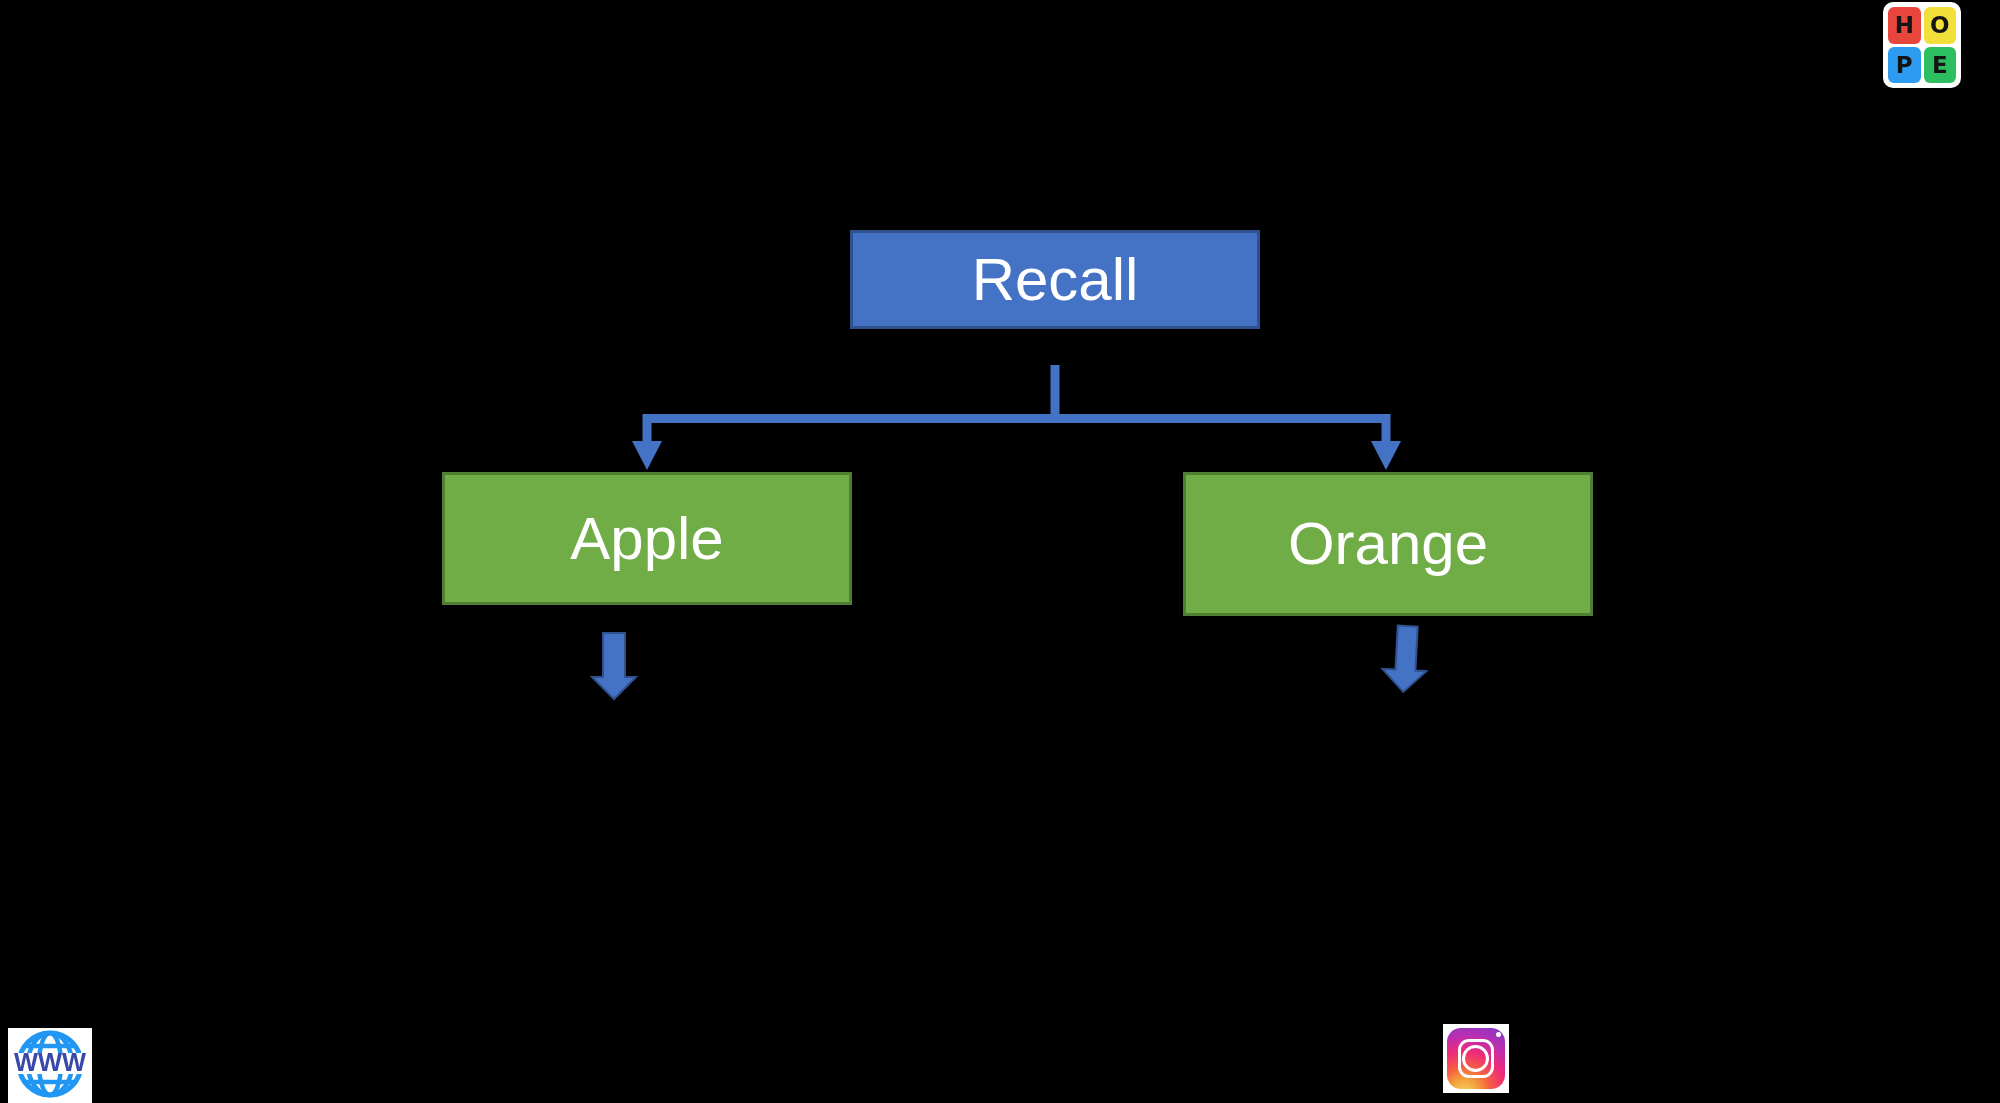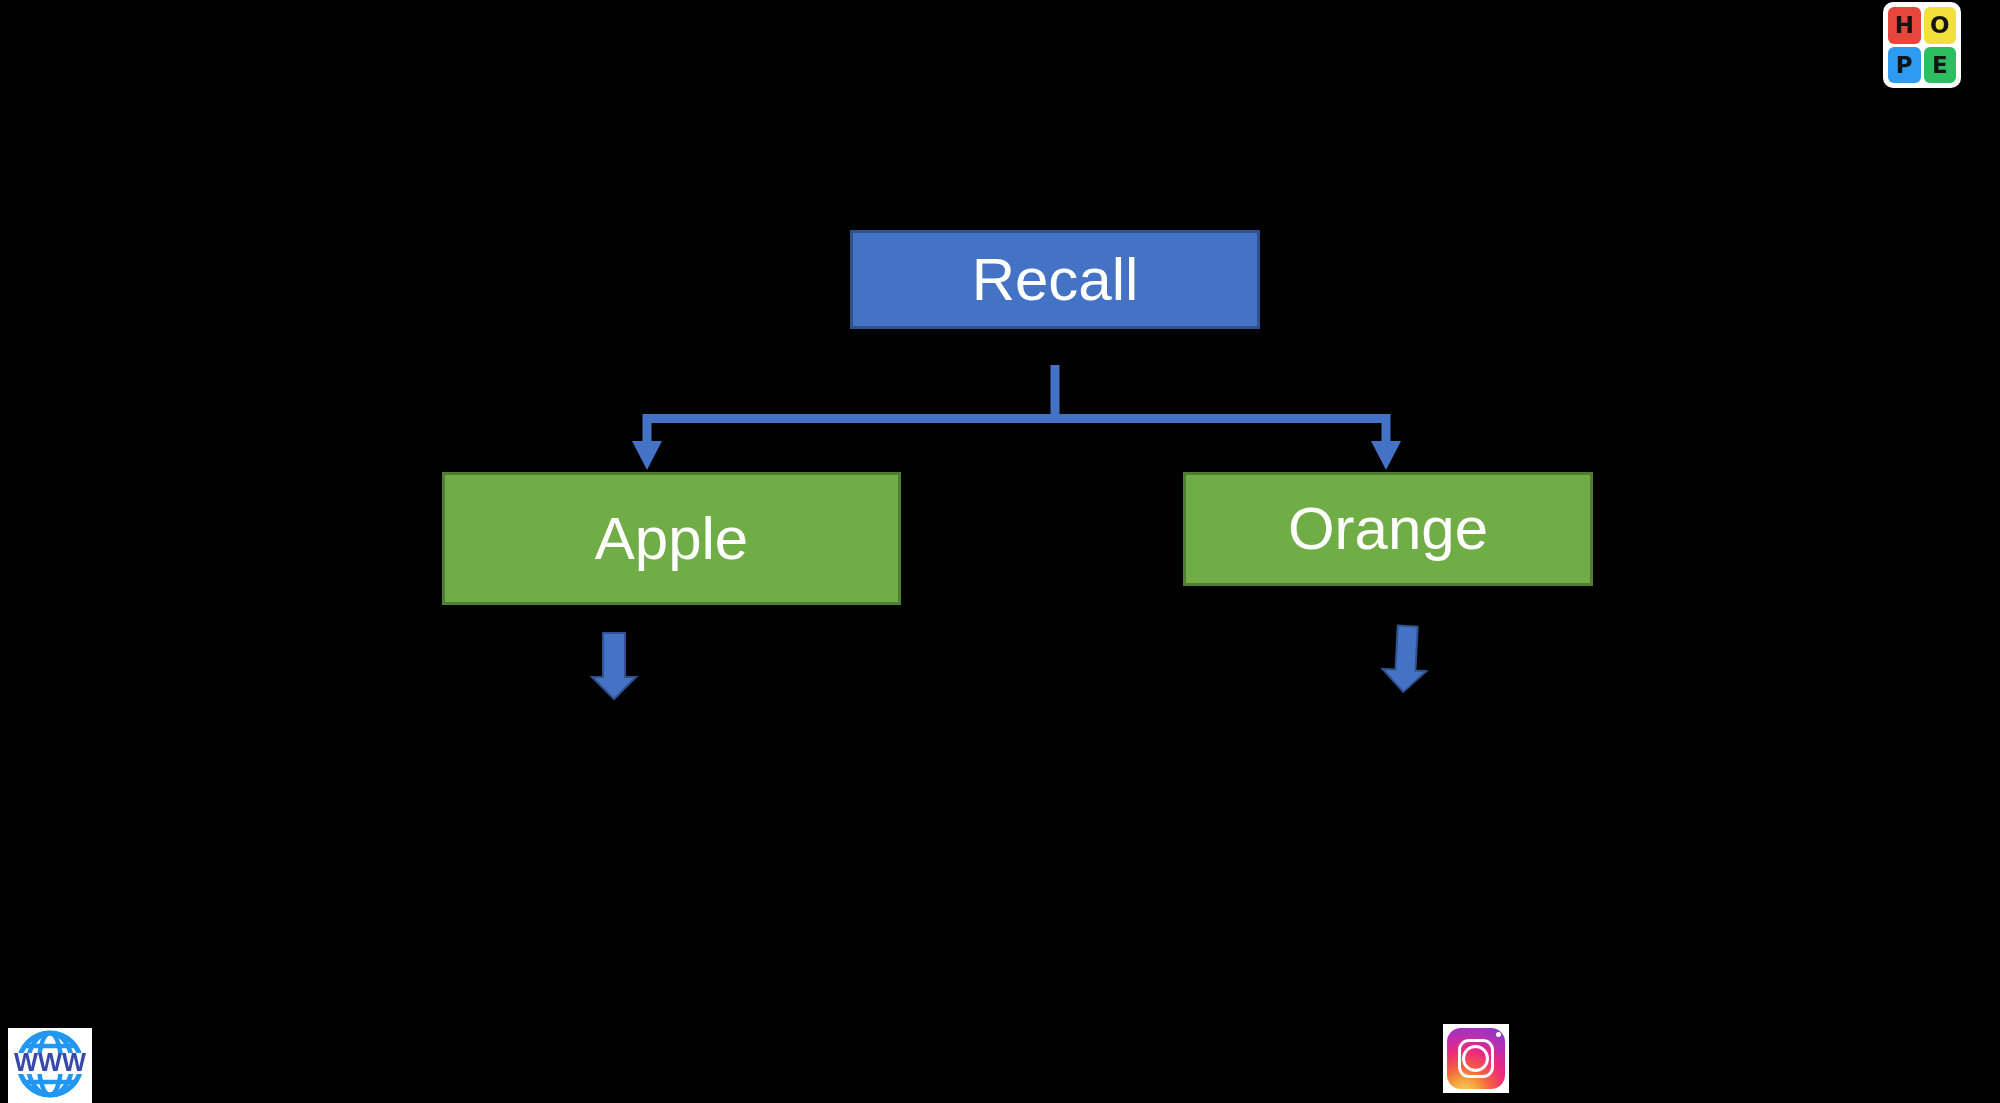--- a/index.html
+++ b/index.html
@@ -31,25 +31,25 @@
     color: #ffffff;
     font-size: 60px;
     line-height: 1;
     border: 3px solid transparent;
   }
   #node-recall {
     left: 850px; top: 230px; width: 410px; height: 99px;
     background: #4472C4; border-color: #2F528F;
   }
   #node-apple {
-    left: 442px; top: 472px; width: 459px; height: 133px;
+    left: 442px; top: 472px; width: 410px; height: 133px;
     background: #70AD47; border-color: #507E32;
   }
   #node-orange {
-    left: 1183px; top: 472px; width: 410px; height: 114px;
+    left: 1183px; top: 472px; width: 410px; height: 144px;
     background: #70AD47; border-color: #507E32;
   }
   
   #hope-logo {
     position: absolute;
     left: 1883px; top: 2px; width: 78px; height: 86px;
     background: #ffffff;
     border-radius: 10px;
     display: grid;
     grid-template-columns: 1fr 1fr;

